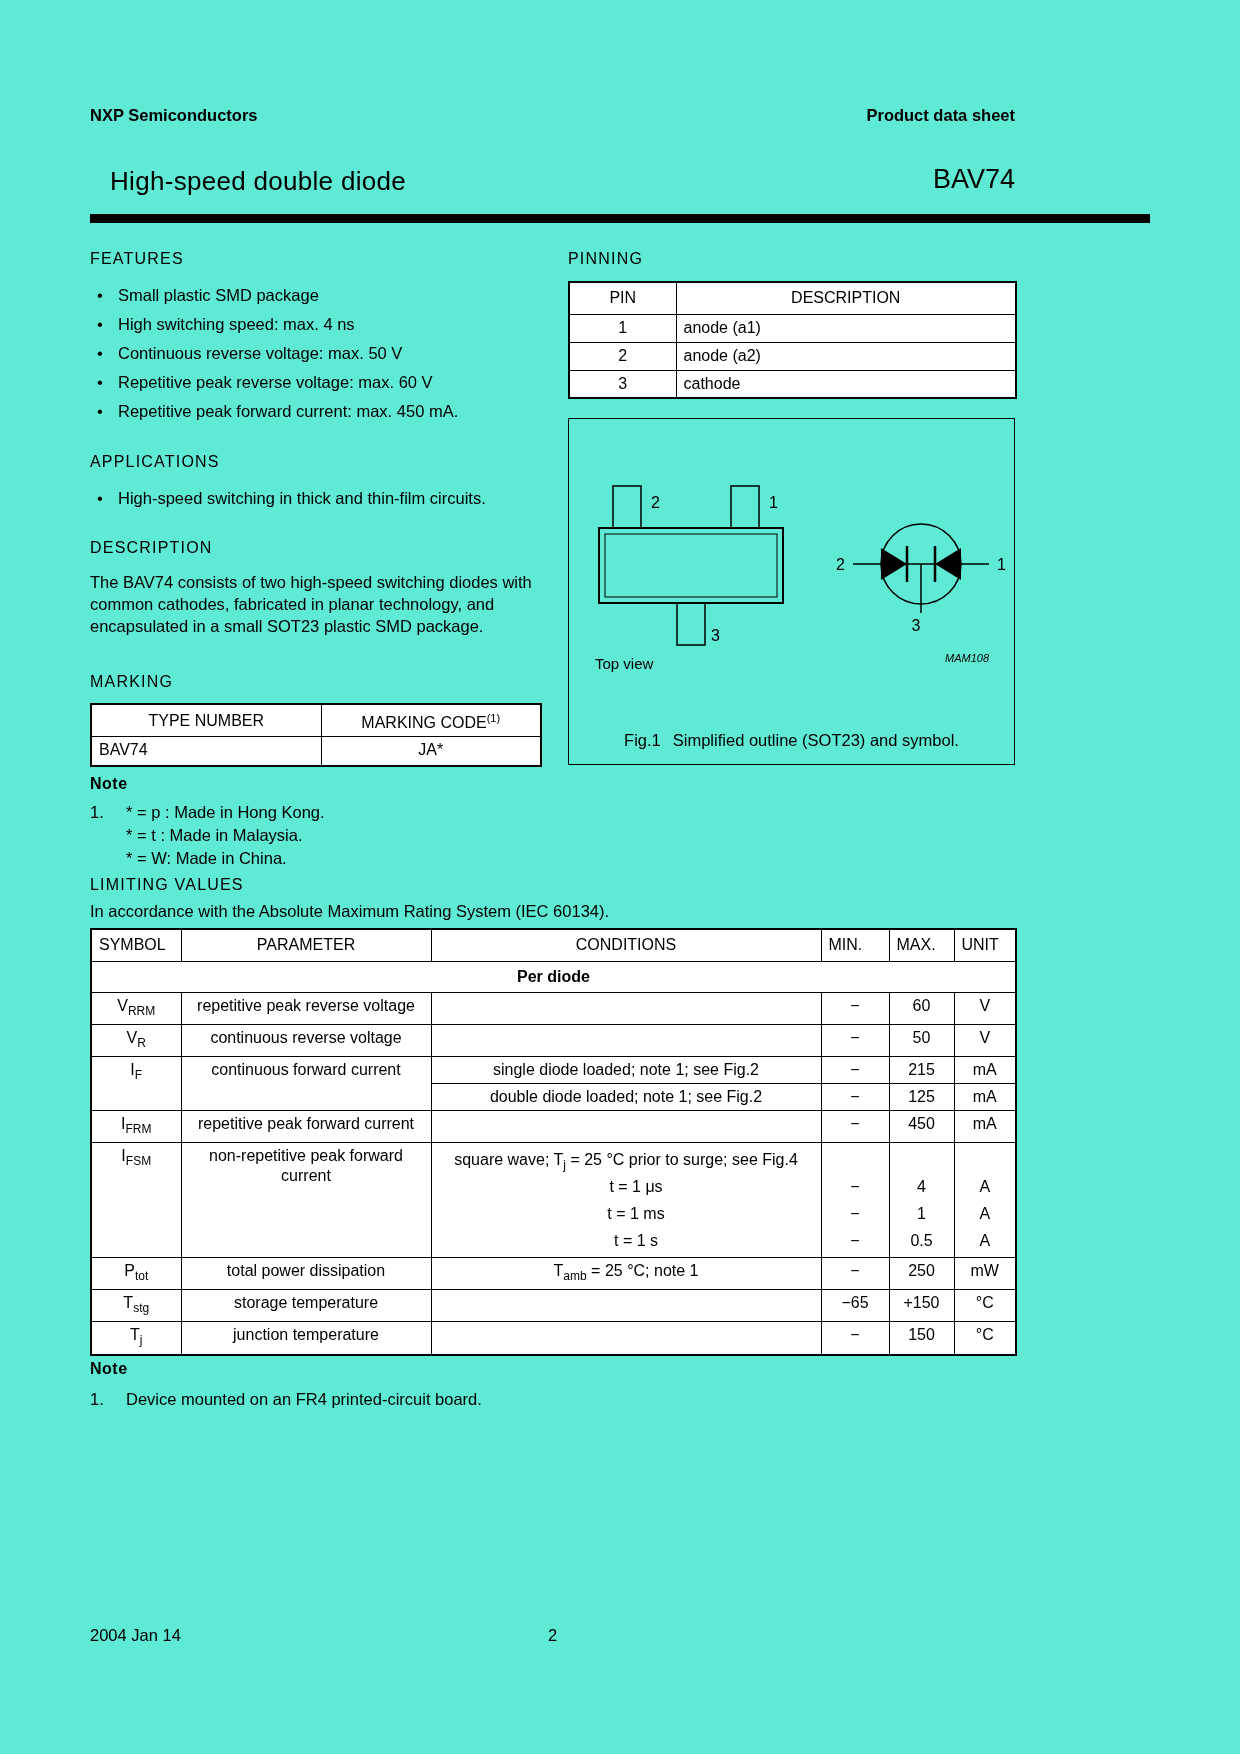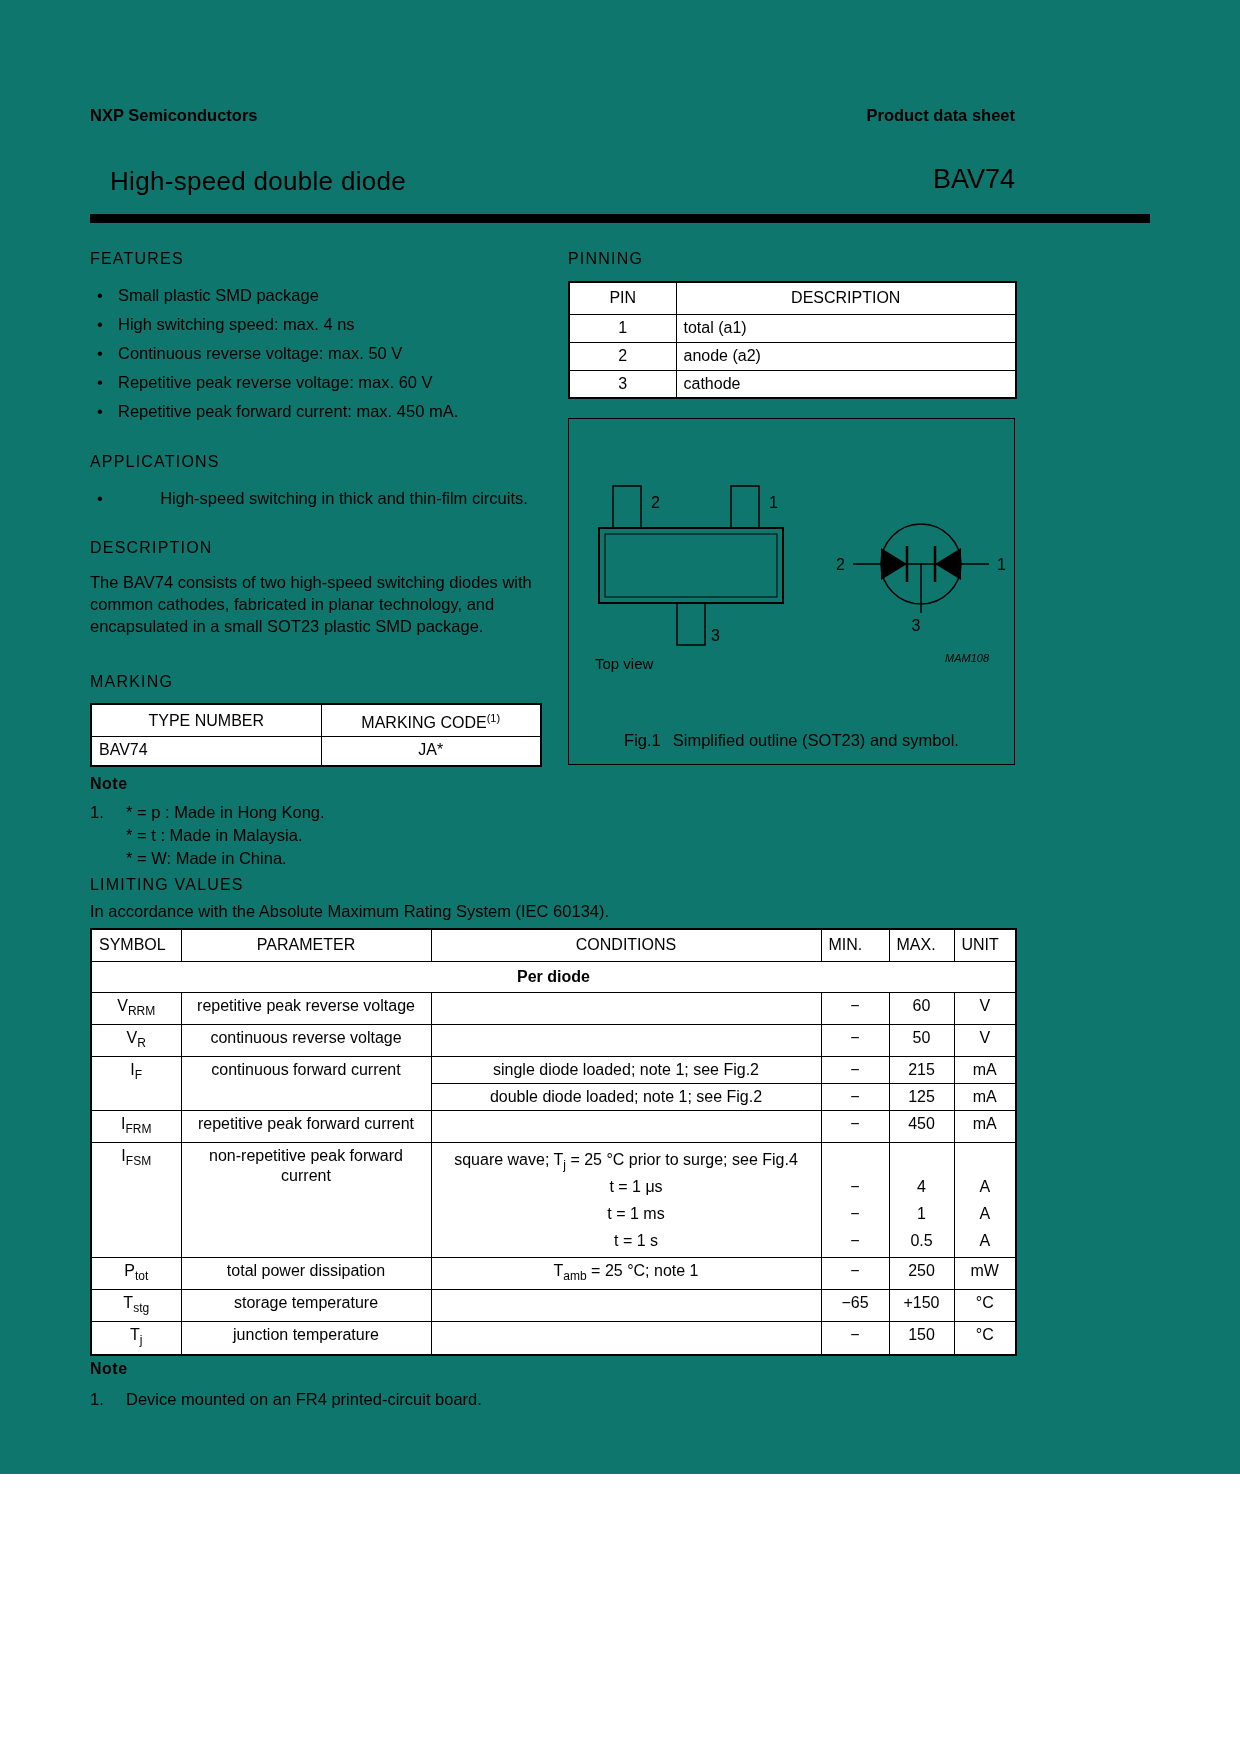--- a/index.html
+++ b/index.html
@@ -1,18 +1,18 @@
 <!DOCTYPE html>
 <html><head>
 <meta charset="utf-8">
 <style>
   * { margin:0; padding:0; box-sizing:border-box; }
   html,body { background:#ffffff; }
   body { font-family:"Liberation Sans", sans-serif; color:#000; }
-  .page { position:relative; width:1240px; height:1474px; background:#0f766e; overflow:hidden; }
+  .page { position:relative; width:1240px; height:1754px; background:#5eead4; overflow:hidden; }
   .abs { position:absolute; }
 
   .hdr { top:106px; font-weight:bold; font-size:16.5px; }
   .hdr-left { left:90px; }
   .hdr-right { left:90px; width:925px; text-align:right; }
 
   .title-left { left:110px; top:166px; font-size:26px; letter-spacing:0.3px; }
   .title-right { left:90px; top:164px; width:925px; text-align:right; font-size:27px; }
   .title-bar { left:90px; top:214px; width:1060px; height:9px; background:#000; }
 
@@ -70,21 +70,21 @@
   <div class="sec-h" style="top:250px;">FEATURES</div>
   <div class="abs" style="left:90px; top:281px; width:470px;">
     <div class="bullet">Small plastic SMD package</div>
     <div class="bullet">High switching speed: max. 4 ns</div>
     <div class="bullet">Continuous reverse voltage: max. 50 V</div>
     <div class="bullet">Repetitive peak reverse voltage: max. 60 V</div>
     <div class="bullet">Repetitive peak forward current: max. 450 mA.</div>
   </div>
 
   <div class="sec-h" style="top:453px;">APPLICATIONS</div>
-  <div class="abs" style="left:90px; top:484px; width:480px;text-align:center;">
+  <div class="abs" style="left:90px; top:484px; width:480px;">
     <div class="bullet">High-speed switching in thick and thin-film circuits.</div>
   </div>
 
   <div class="sec-h" style="top:539px;">DESCRIPTION</div>
   <p class="abs para" style="left:90px; top:571px; width:466px;">The BAV74 consists of two high-speed switching diodes with common cathodes, fabricated in planar technology, and encapsulated in a small SOT23 plastic SMD package.</p>
 
   <div class="sec-h" style="top:673px;">MARKING</div>
   <table class="tbl marking-tbl abs" style="left:90px; top:703px; width:450px;">
     <colgroup>
         <col style="width:230px">
@@ -118,21 +118,21 @@
         <col style="width:107px">
         <col style="width:340px">
       </colgroup>
     <tbody>
         <tr class="hdr">
       <th>PIN</th>
       <th>DESCRIPTION</th>
     </tr>
     <tr>
       <td>1</td>
-      <td class="al">total (a1)</td>
+      <td class="al">anode (a1)</td>
     </tr>
     <tr>
       <td>2</td>
       <td class="al">anode (a2)</td>
     </tr>
     <tr>
       <td>3</td>
       <td class="al">cathode</td>
     </tr>
   </tbody>

